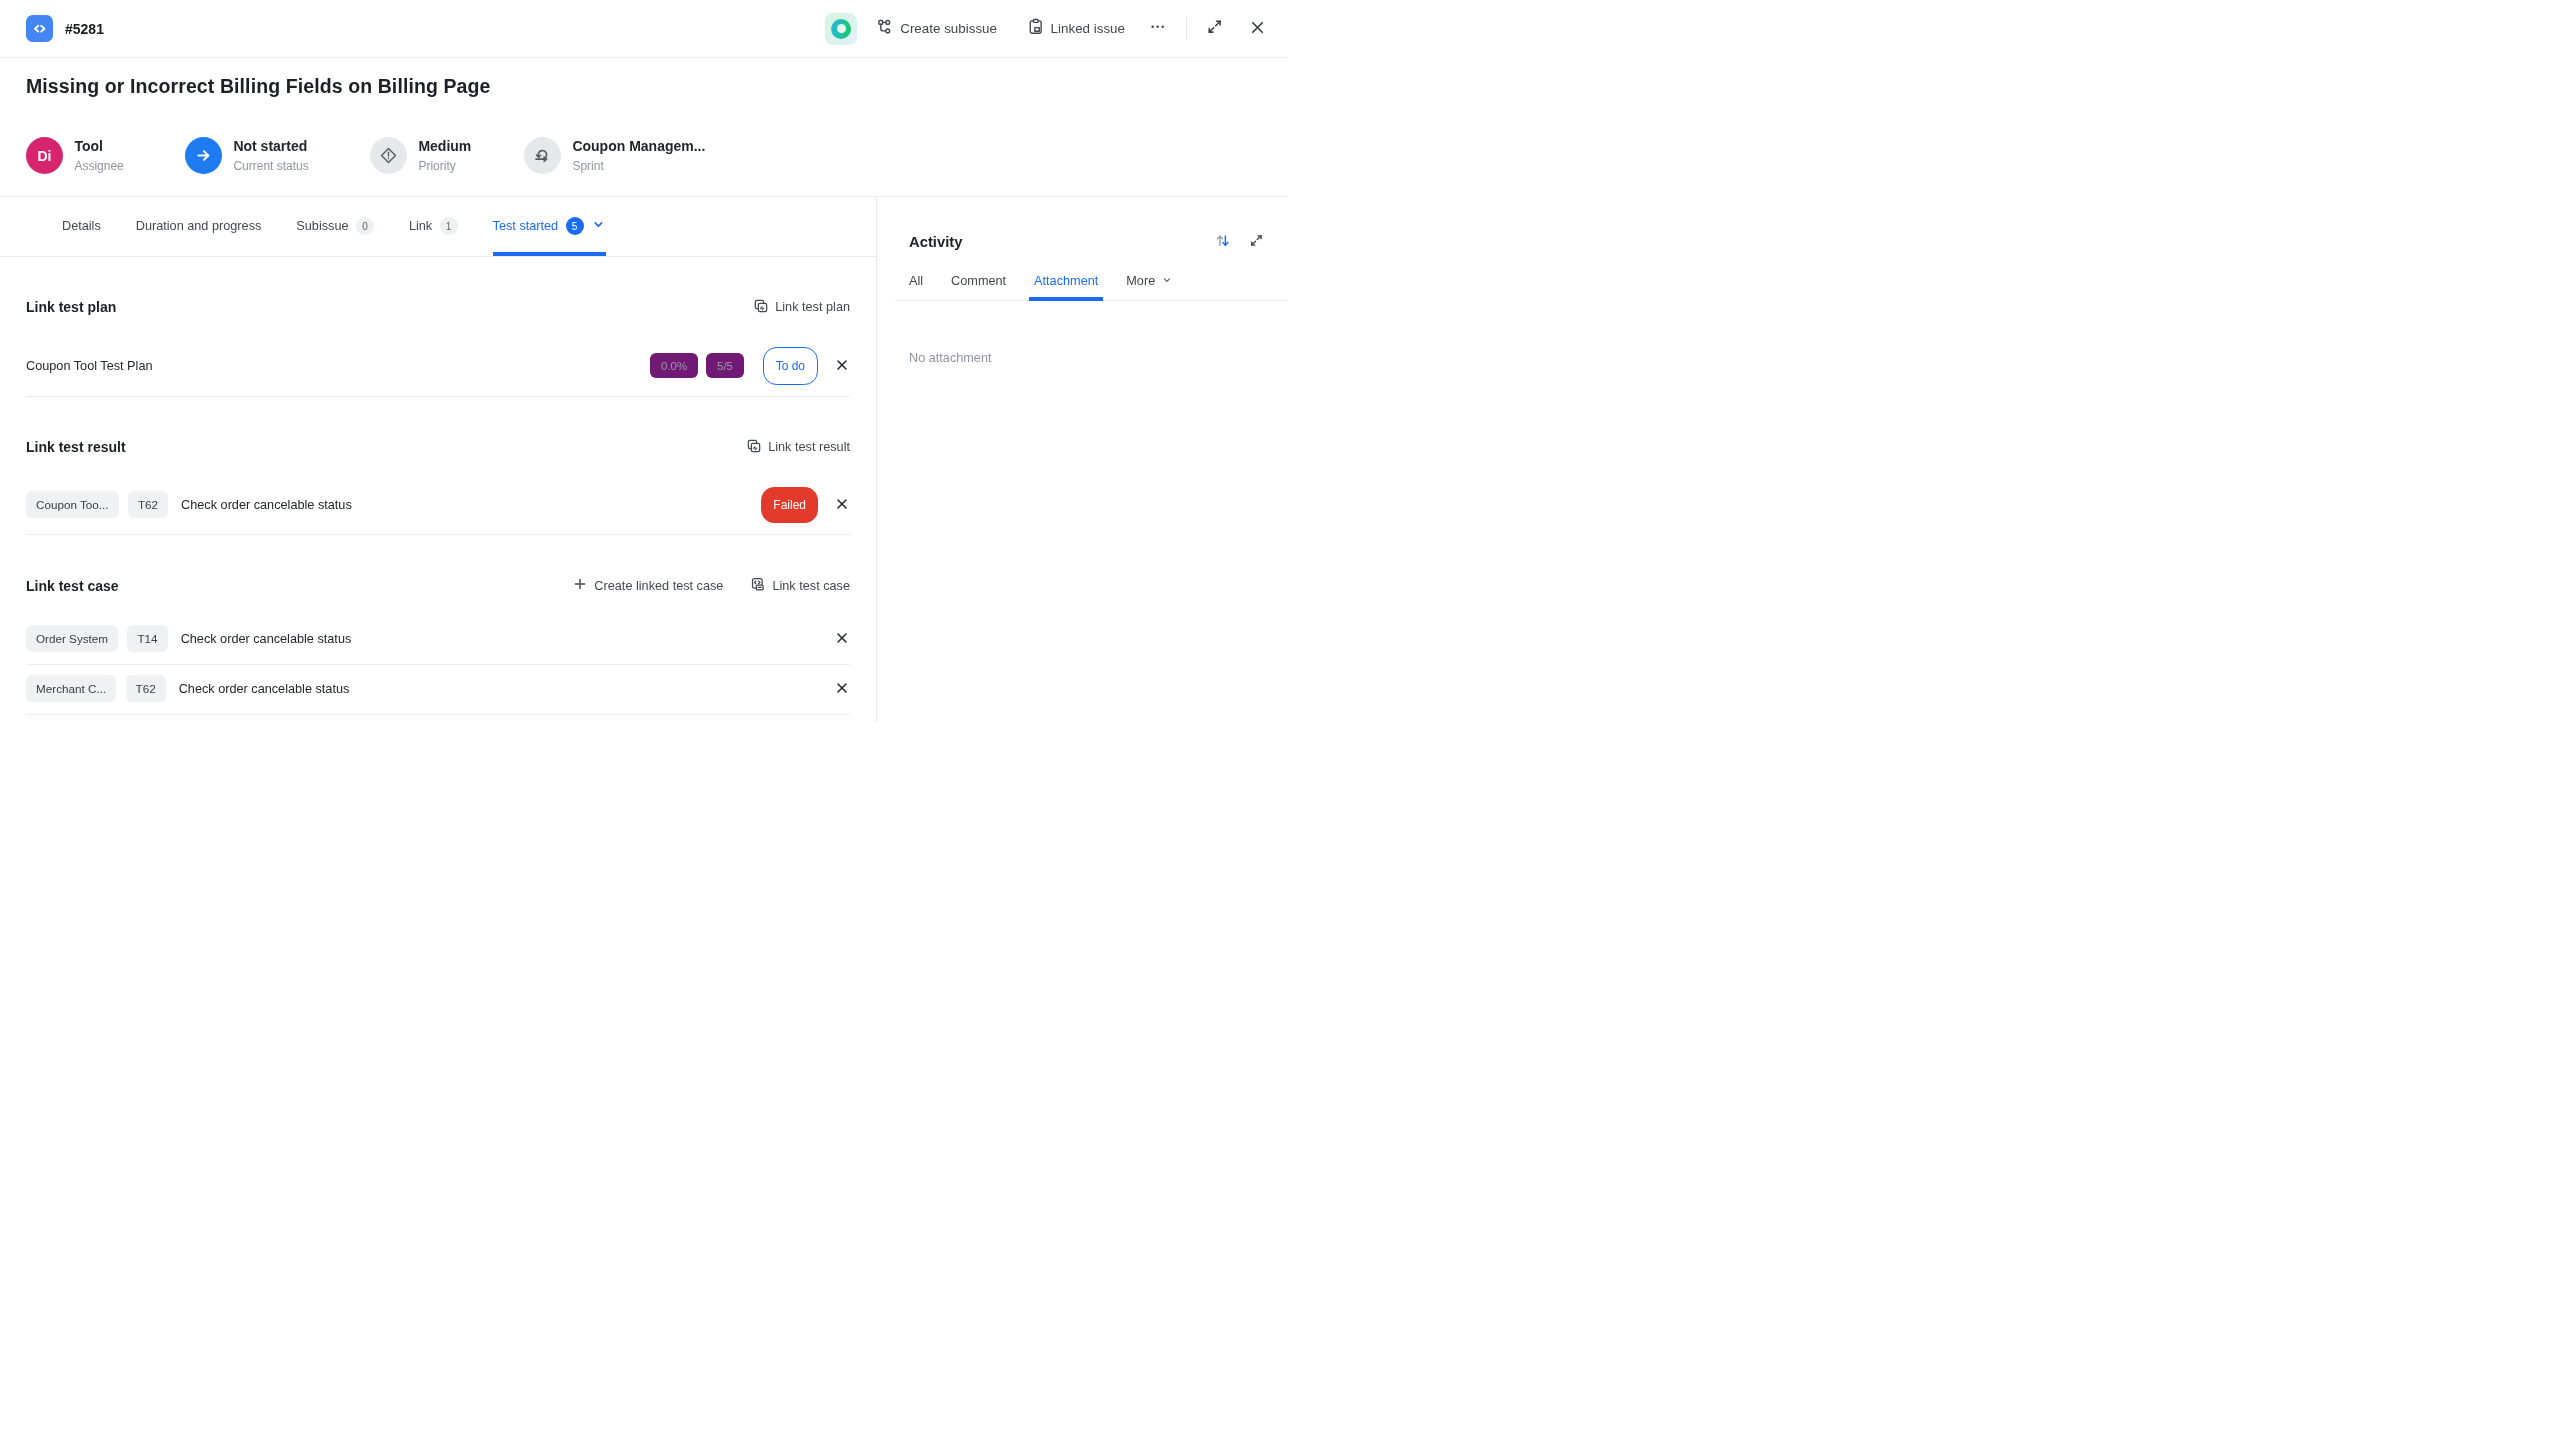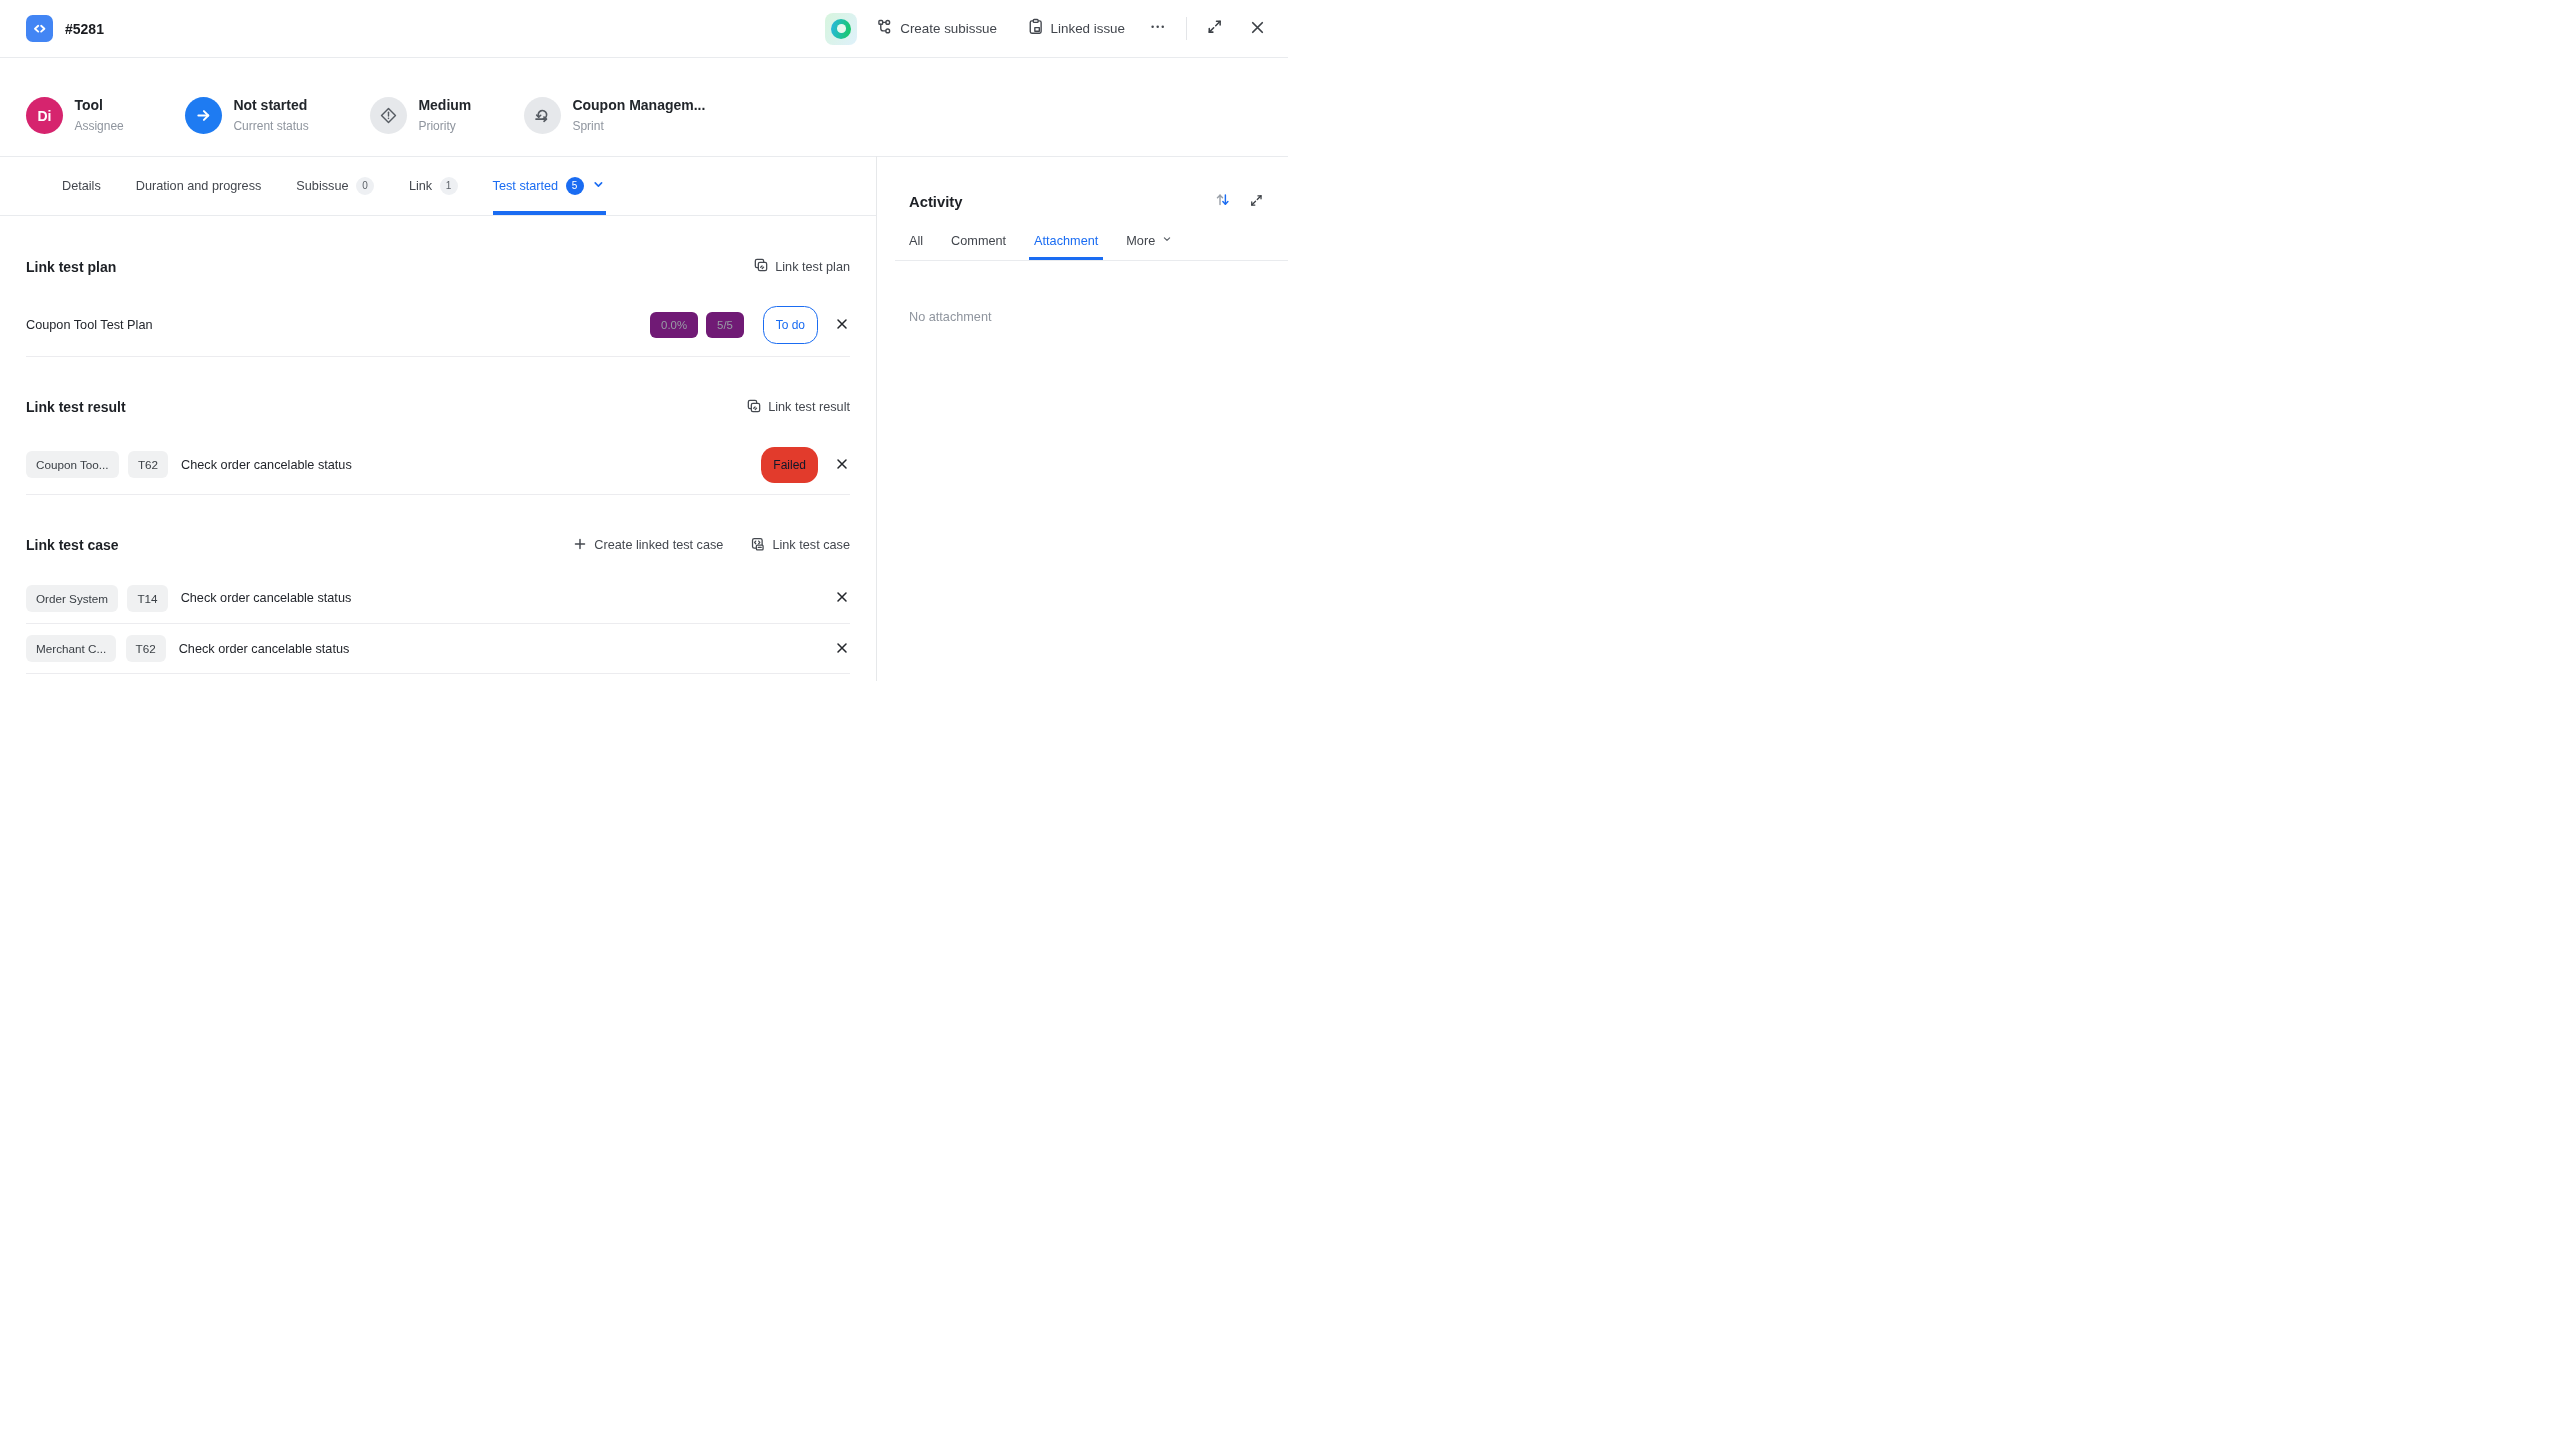--- a/index.html
+++ b/index.html
@@ -59,21 +59,21 @@
   .list-row{margin-top:28px;padding-bottom:11.4px;border-bottom:0.7px solid #ececef;
     display:flex;align-items:center;min-height:31px;}
   .list-row + .list-row{margin-top:10.7px;}
   .row-title{font-size:12.7px;color:#23262c;}
   .row-right{margin-left:auto;display:flex;align-items:center;}
   .pill{height:25.5px;padding:0 10.7px;border-radius:6px;background:#701a75;color:#989da5;
     font-size:11.4px;display:flex;align-items:center;}
   .pill + .pill{margin-left:8.7px;}
   .status-pill{height:27px;padding:18px 12px;border-radius:13.4px;font-size:12px;display:flex;align-items:center;}
   .todo{border:1.3px solid var(--todo-blue,#1a6cf2);color:var(--todo-blue,#1a6cf2);background:#fff;margin-left:19px;}
-  .failed{background:var(--failed-red,#e23b2c);color:#0f172a;margin-left:19px;}
+  .failed{background:var(--failed-red,#e23b2c);color:#ffffff;margin-left:19px;}
   .row-x{margin-left:16px;color:#24272c;}
   .tag{height:27px;padding:0 10px;border-radius:6px;background:var(--tag-bg,#f0f1f2);color:#3b4046;
     font-size:11.7px;display:flex;align-items:center;flex:none;}
   .tag + .tag{margin-left:9.4px;}
   .tags + .row-title{margin-left:13px;}
   .tags{display:flex;align-items:center;}
   .partial-row{margin-top:8.7px;display:flex;}
   .ghost1{width:62px;height:24px;}
   .ghost2{width:28px;height:24px;margin-left:9.4px;}
   
@@ -150,20 +150,21 @@
       <button class="icon-btn ml36">
         <span>
           <svg width="19" height="19" viewBox="0 0 24 24" fill="none" stroke="currentColor" stroke-width="2.2" stroke-linecap="round">
               <path d="M6 6 L18 18 M18 6 L6 18"></path>
             </svg>
         </span>
       </button>
     </div>
   </div>
 
+  <div class="title">Missing or Incorrect Billing Fields on Billing Page</div>
 
   <div class="meta">
     <div class="meta-item mw1">
       <span class="meta-ico avatar">Di</span>
       <span>
         <div class="meta-val">Tool</div>
         <div class="meta-lab">Assignee</div>
       </span>
     </div>
     <div class="meta-item mw2">

